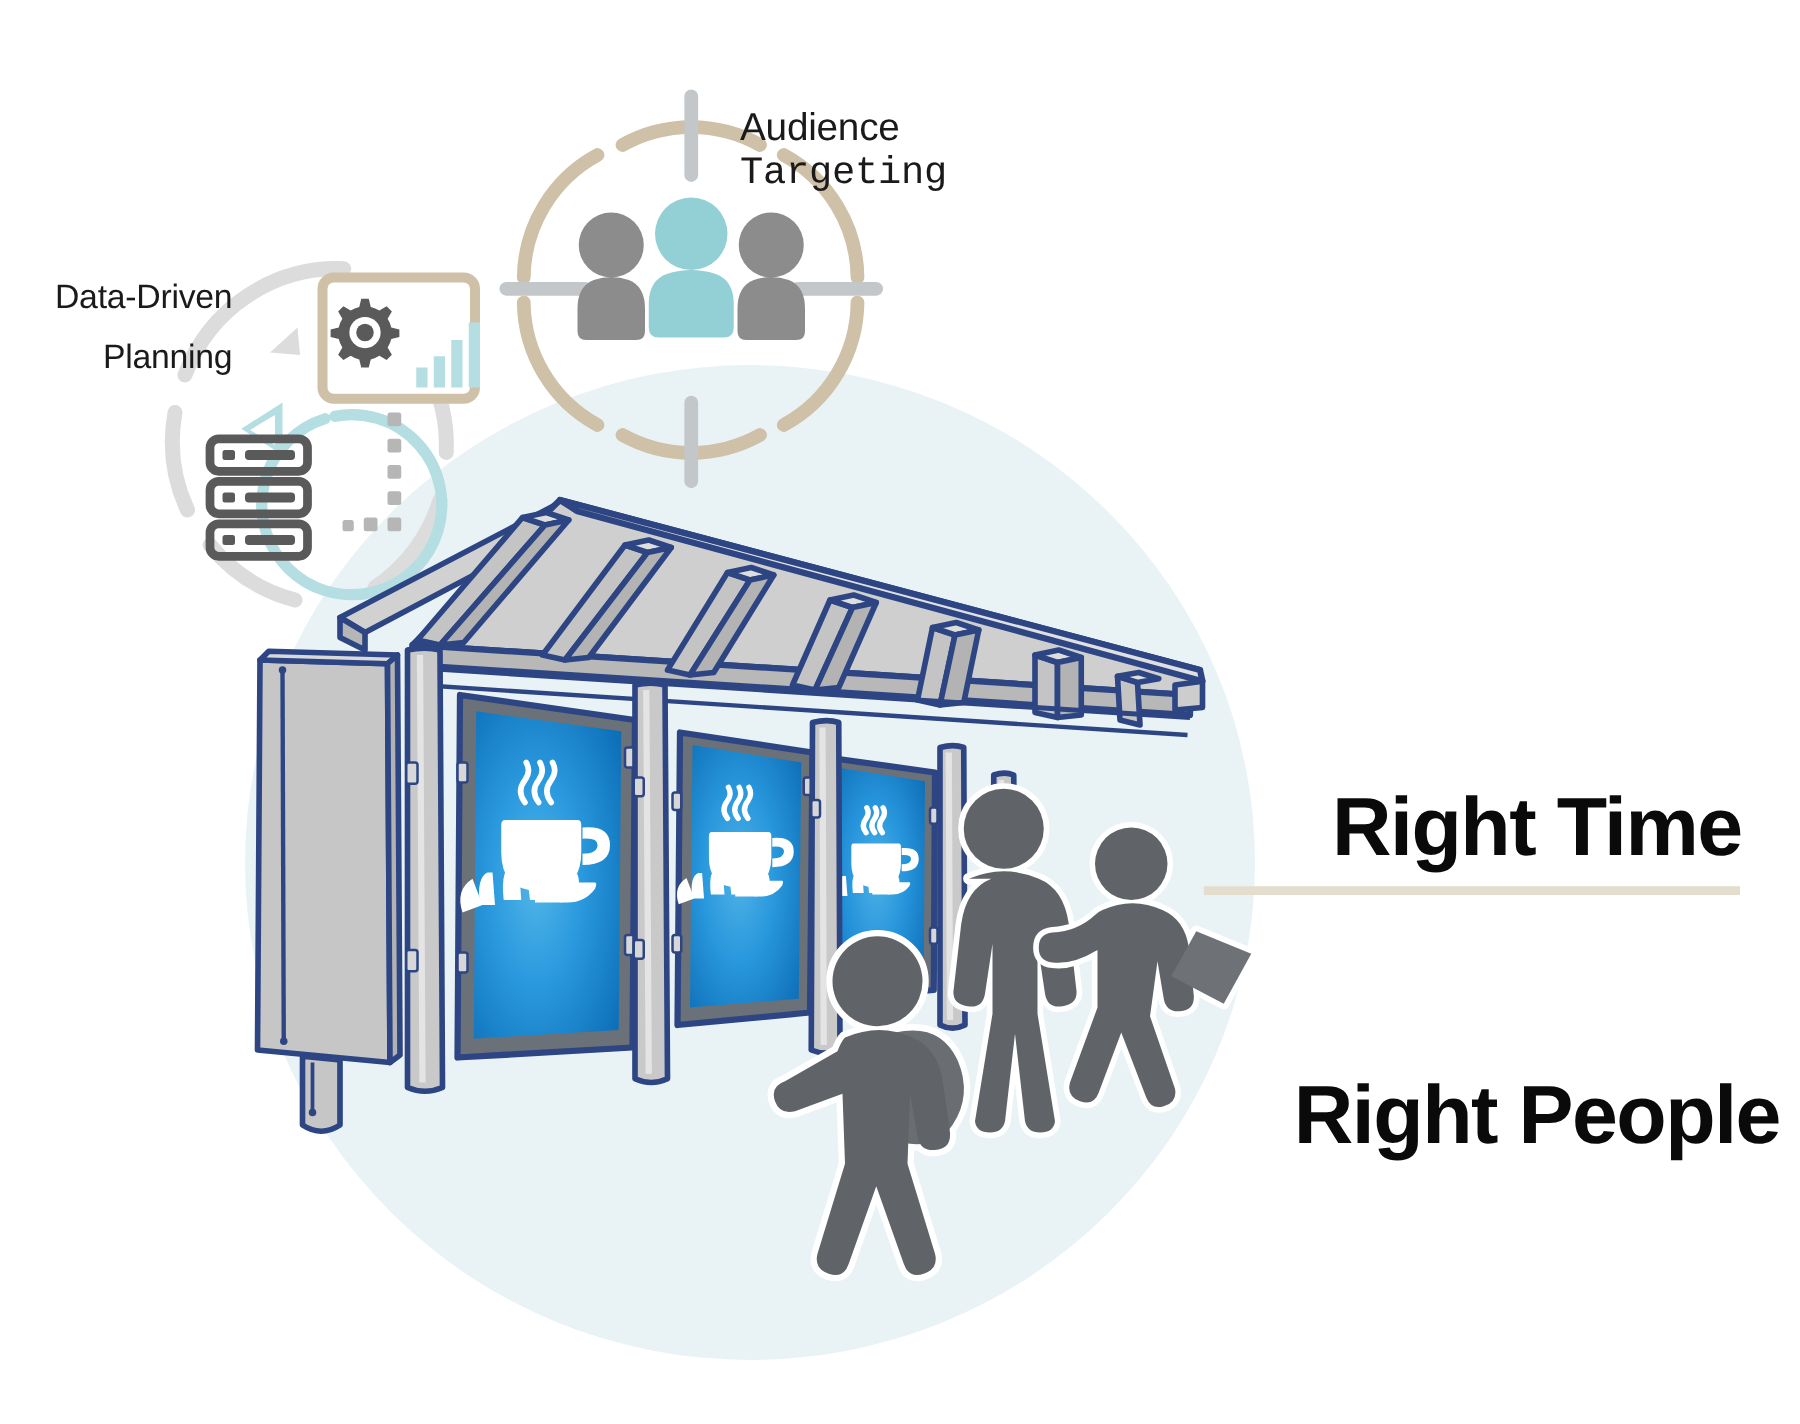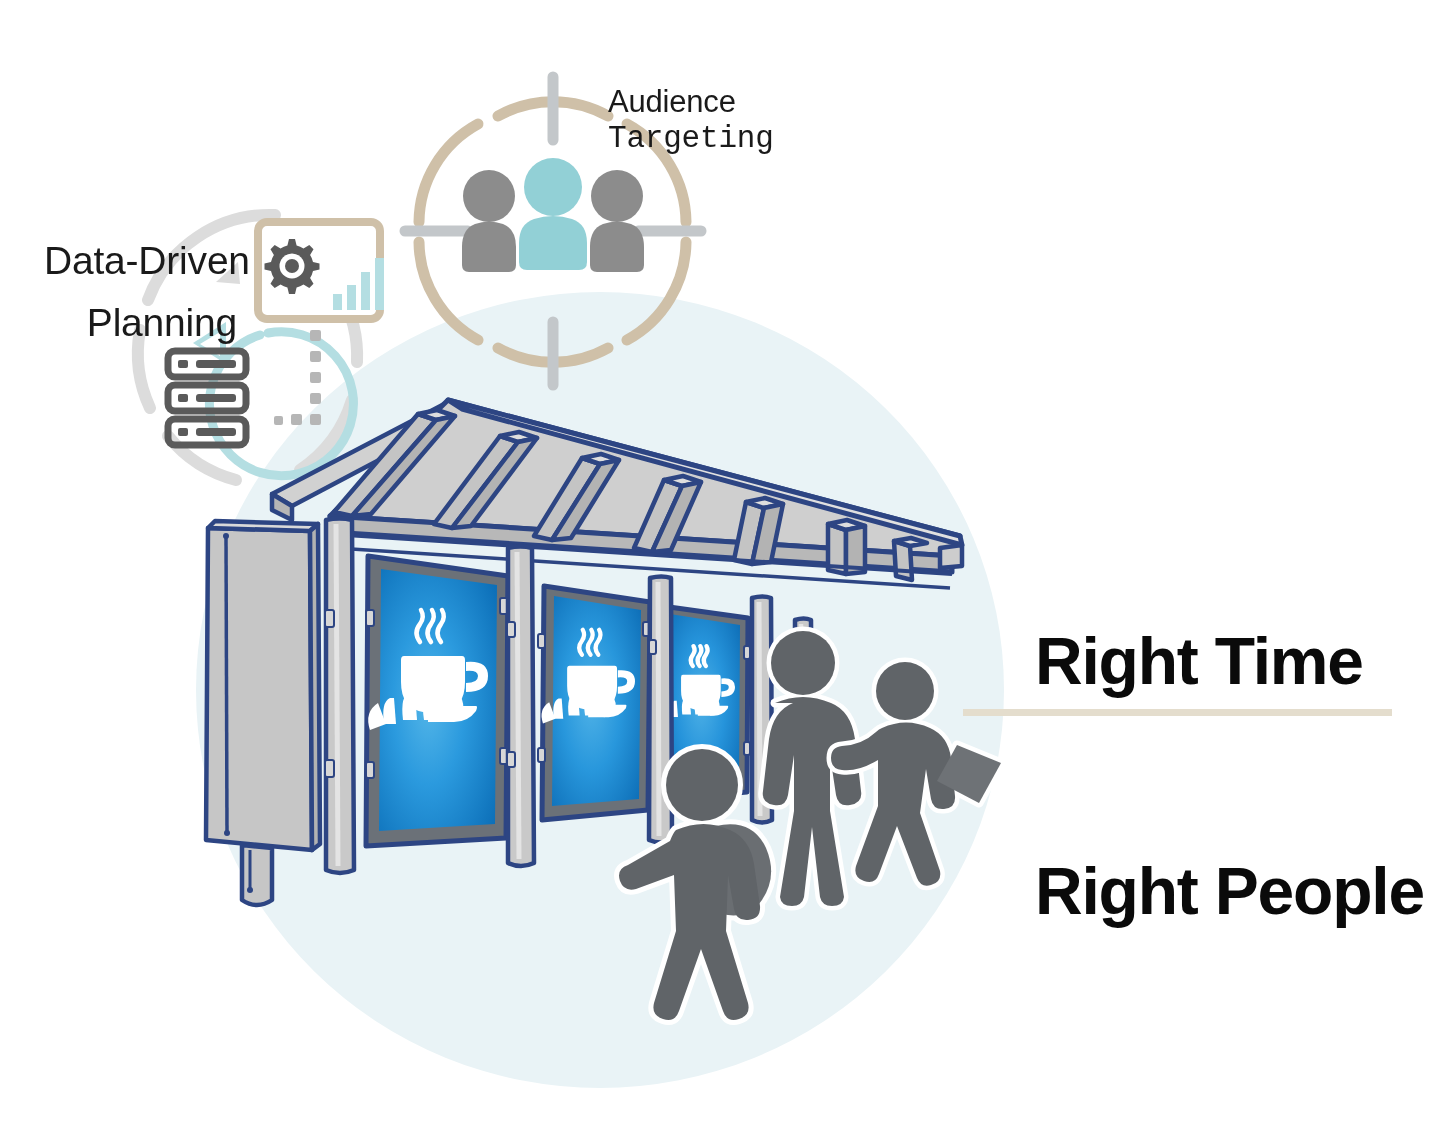--- a/index.html
+++ b/index.html
@@ -26,45 +26,45 @@
     display: block;
   }
   .lbl {
     position: absolute;
     color: #1a1a1a;
     white-space: pre;
     line-height: 1.18;
   }
   #ddp-label {
     left: 44px;
-    top: 238px;
-    font-size: 39px;
-    text-align: center;
+    top: 222px;
+    font-size: 27px;
+    text-align: right;
     letter-spacing: -0.2px;
   }
   #ddp-label .l2 { display:block; padding-left: 30px; margin-top: 16px; }
   #at-label {
-    left: 608px;
+    left: 592px;
     top: 84px;
     font-size: 31px;
     letter-spacing: -0.2px;
   }
   #at-label .l2 { display:block;font-family:Liberation Mono, monospace; }
   #headline {
     position: absolute;
     left: 1035px;
     top: 470px;
     font-size: 66px;
     font-weight: bold;
     color: #0a0a0a;
     line-height: 1.16;
     letter-spacing: -1.2px;
     white-space: pre;
   }
-  #headline span { display: block; }
+  #headline span { display: block; text-align: center; }
 </style>
 </head>
 <body>
 
 <div id="stage">
 
   <svg class="layer" viewBox="0 0 1440 1139">
     <defs>
       <radialGradient id="screenGrad" cx="42%" cy="52%" r="72%">
         <stop offset="0%" stop-color="#52b5e8"></stop>

